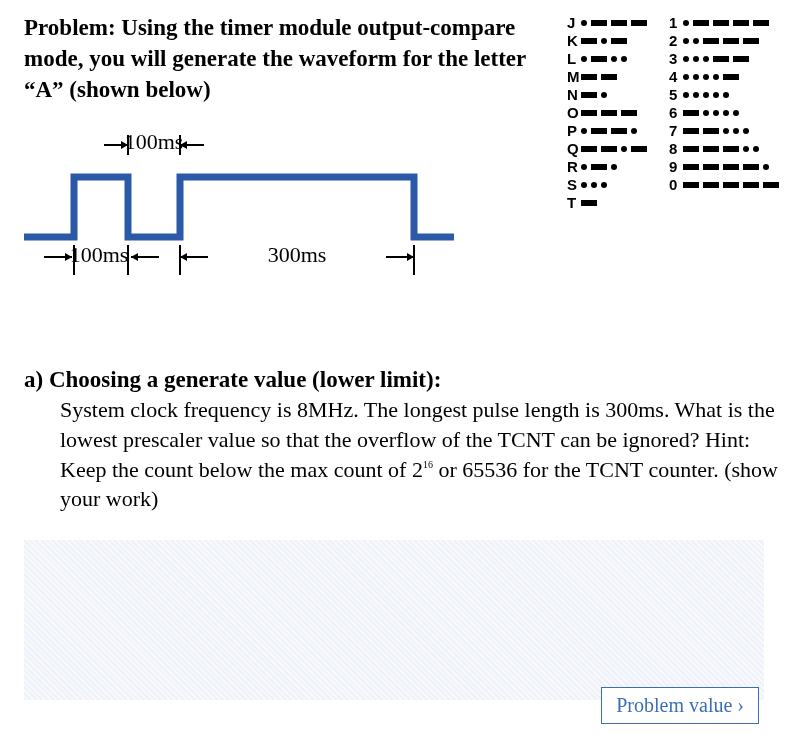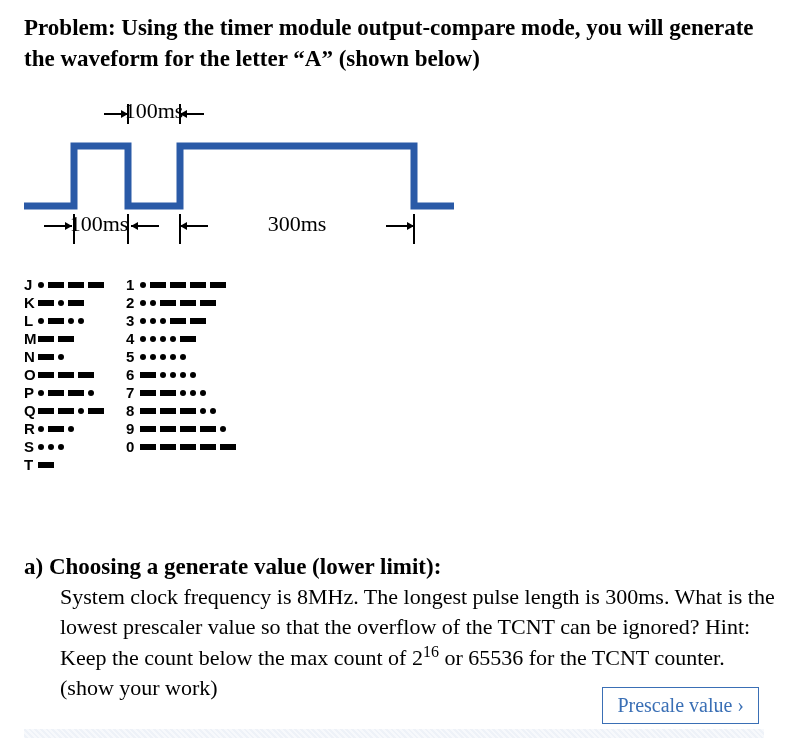--- a/index.html
+++ b/index.html
@@ -9,21 +9,20 @@
     background: #fff;
     font-family: "Times New Roman", Times, serif;
     color: #000;
     padding: 12px 18px 12px 24px;
     position: relative;
   }
   .top-row {
     display: flex;
     align-items: flex-start;
     gap: 18px;
-    flex-direction: column;
   }
   .problem-left {
     flex: 1;
   }
   .problem-title {
     font-size: 23px;
     font-weight: bold;
     line-height: 1.35;
   }
   .waveform-block {
@@ -73,21 +72,21 @@
   .part-a-heading {
     font-size: 23px;
     font-weight: bold;
   }
   .part-a-body {
     font-size: 22px;
     margin-left: 36px;
     margin-top: 2px;
     line-height: 1.35;
   }
-  .sup { font-size: 16px; vertical-align: super; margin-top: 28px; }
+  .sup { font-size: 10px; vertical-align: super; margin-top: 28px; }
   .answer-area {
     margin-top: 26px;
     width: 740px;
     height: 160px;
     background: repeating-linear-gradient(45deg, #eef2f8 0, #eef2f8 2px, #f7f9fc 2px, #f7f9fc 4px);
   }
   .prescale-box {
     position: absolute;
     right: 38px;
     bottom: 14px;
@@ -336,13 +335,13 @@
 
 <div class="part-a">
   <div class="part-a-heading">a) Choosing a generate value (lower limit):</div>
   <div class="part-a-body">
     <span>System clock frequency is 8MHz.  The longest pulse length is 300ms. What is the lowest prescaler value so that the overflow of the TCNT can be ignored?  Hint: Keep the count below the max count of 2</span><span class="sup">16</span><span> or 65536 for the TCNT counter.  (show your work)</span>
   </div>
 </div>
 
 <div class="answer-area"></div>
 
-<div class="prescale-box">Prescale value ›</div>
+<div class="prescale-box">Problem value ›</div>
 
 </body></html>

